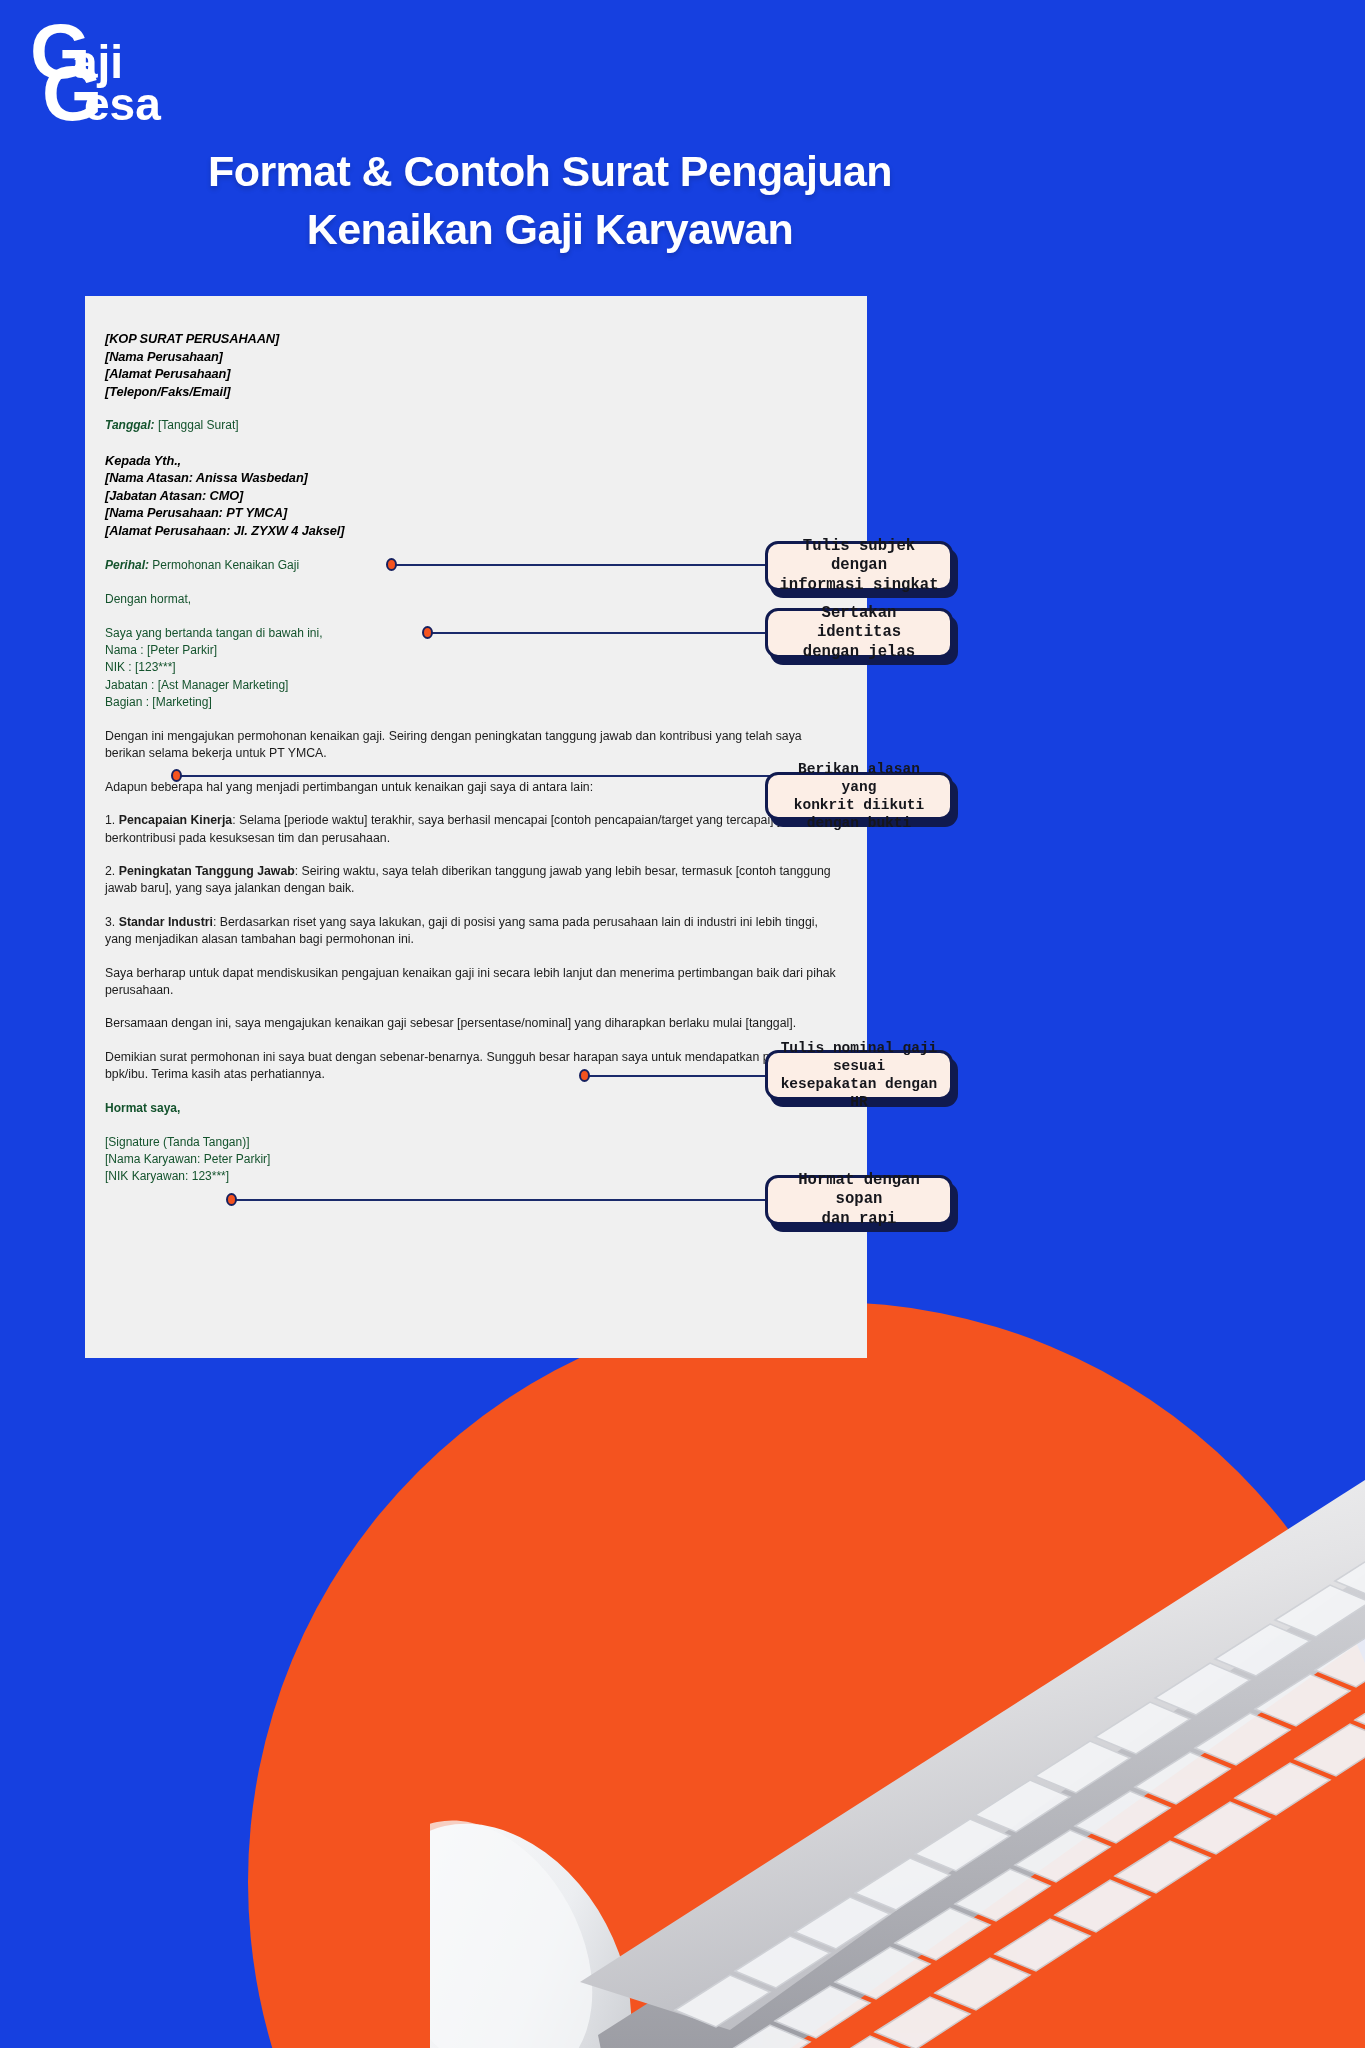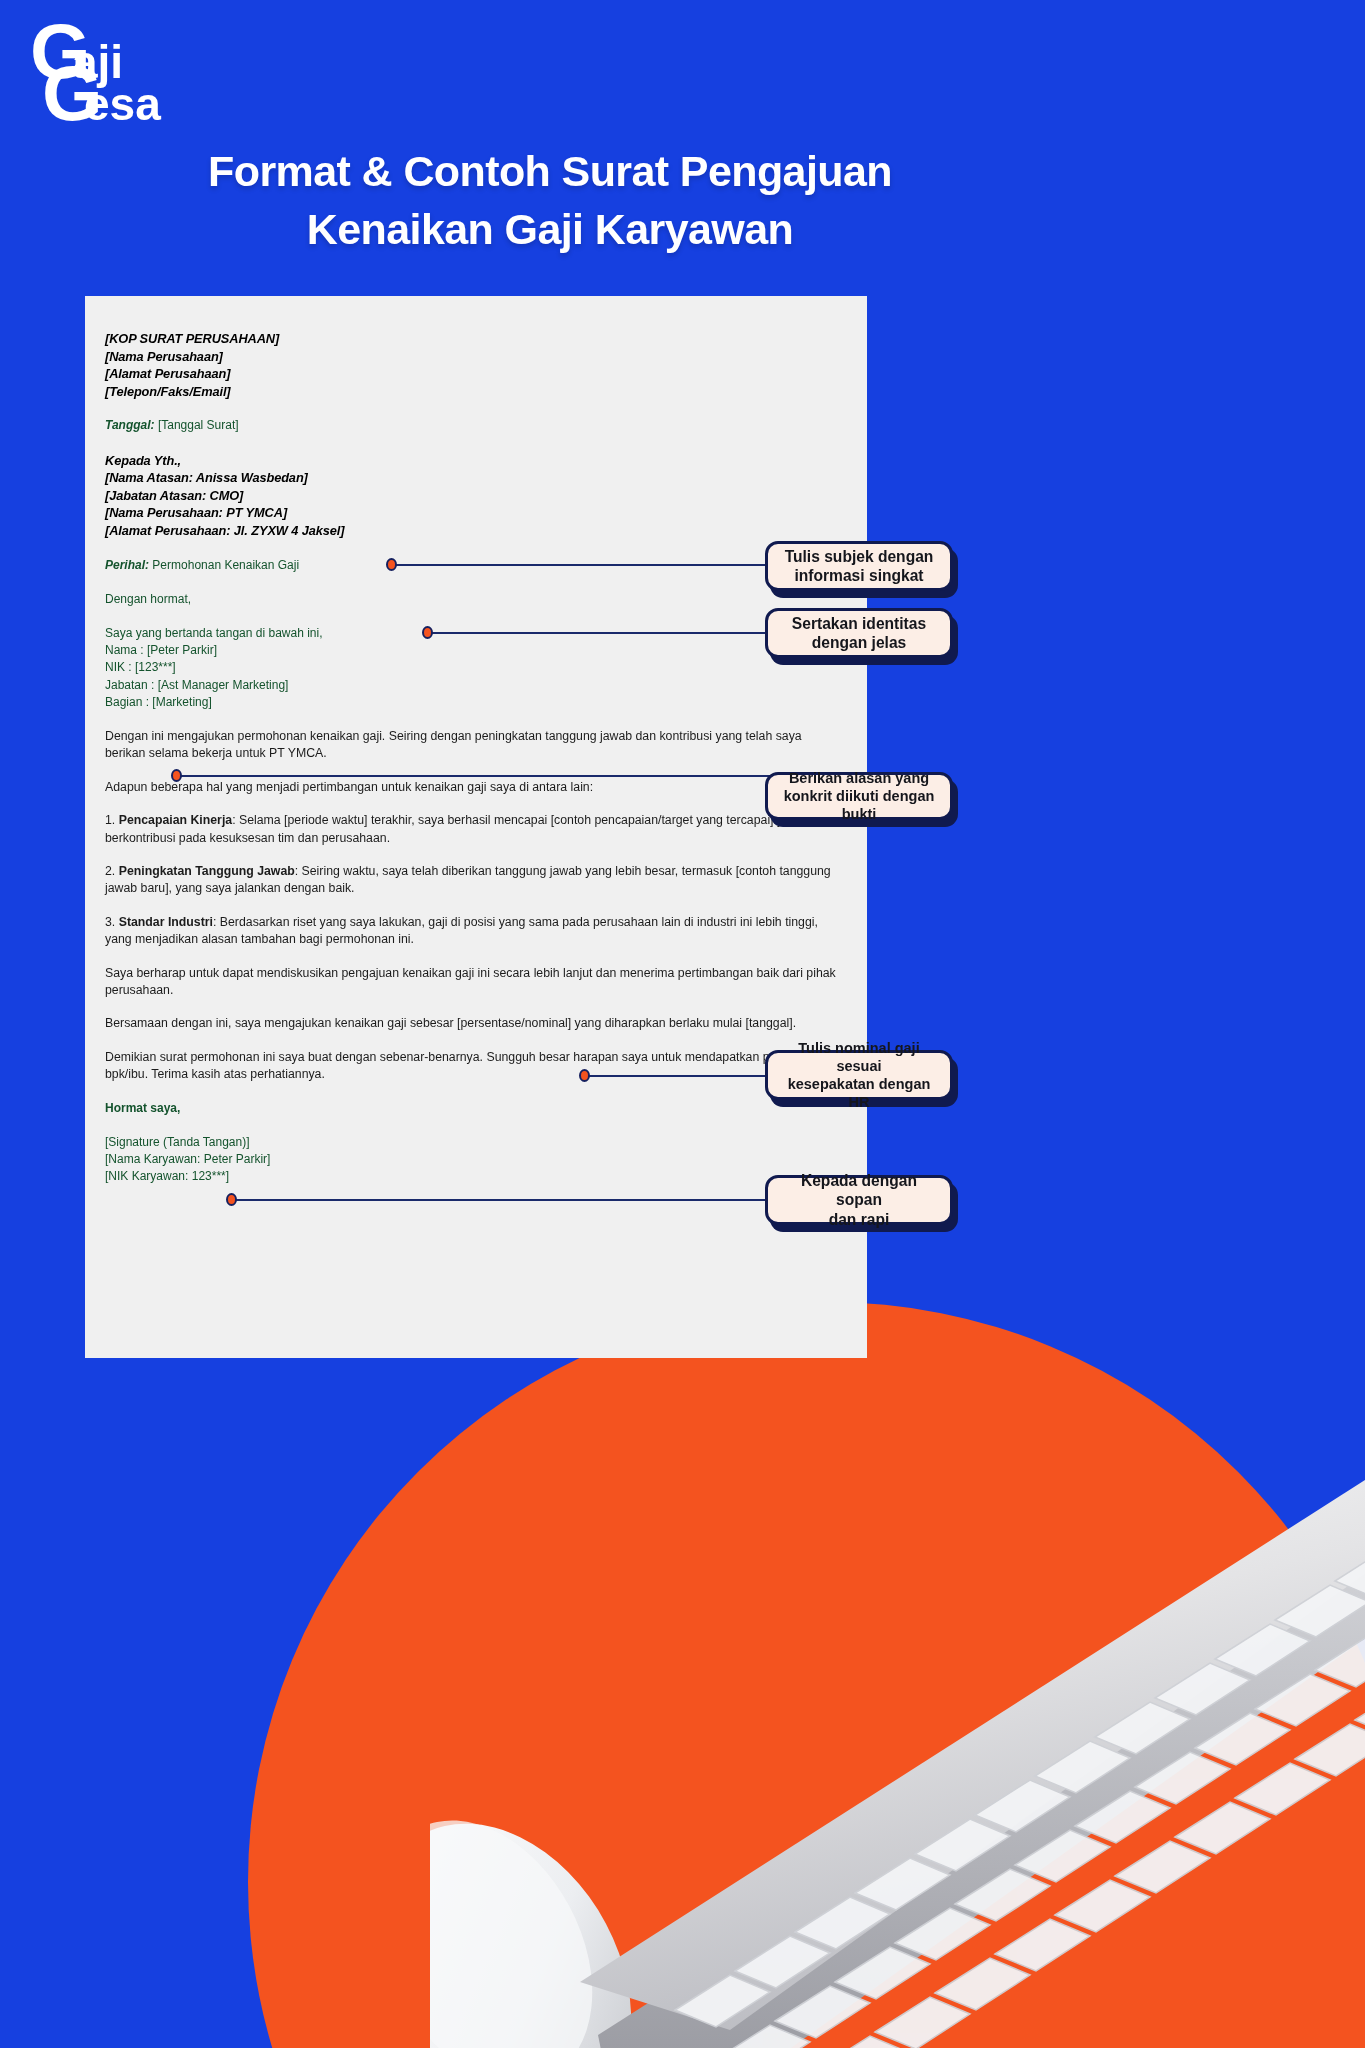--- a/index.html
+++ b/index.html
@@ -68,20 +68,21 @@
     background:#fceee6;
     border:3px solid #101a4f;
     border-radius:13px;
     box-shadow:5px 7px 0 0 #101a4f;
     color:#15161c;
     font-weight:bold;
     display:flex; align-items:center; justify-content:center;
     text-align:center;
     padding:8px 10px;
     line-height:1.25;
+    font-family:Liberation Mono, monospace;
   }
 
   .note-sm { font-size:14.5px; }
   .note-md { font-size:15.6px; }
 </style>
 </head>
 <body>
 
 <div id="deco-layer">
   <div class="orange-blob"></div>
@@ -303,16 +304,16 @@
 
 <div class="callout note-sm" style="left:765px; top:1050px; width:188px; height:50px;">
   <div>
     <span>Tulis nominal gaji sesuai</span><br>
     <span>kesepakatan dengan HR</span>
   </div>
 </div>
 
 <div class="callout note-md" style="left:765px; top:1175px; width:188px; height:50px;">
   <div>
-    <span>Kepada dengan sopan</span><br>
+    <span>Hormat dengan sopan</span><br>
     <span>dan rapi</span>
   </div>
 </div>
 
 </body></html>

